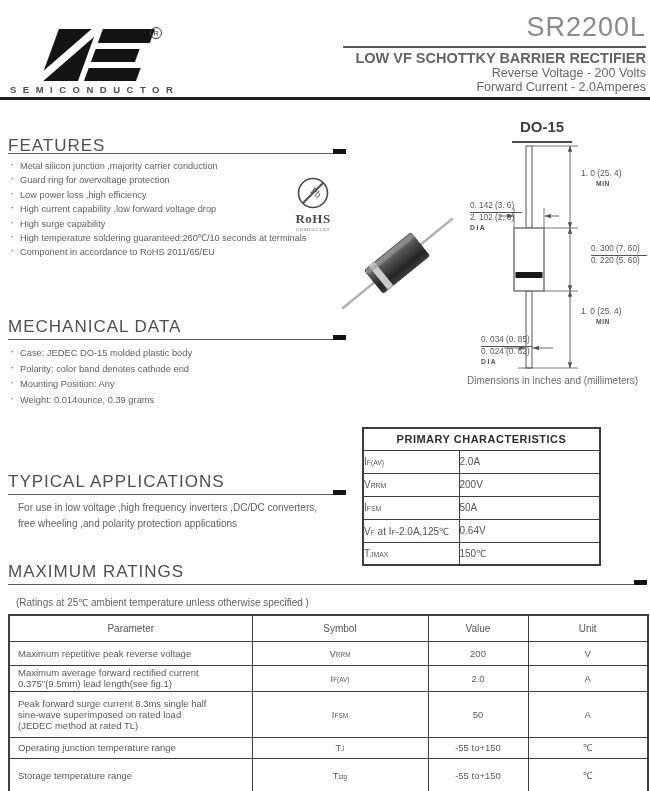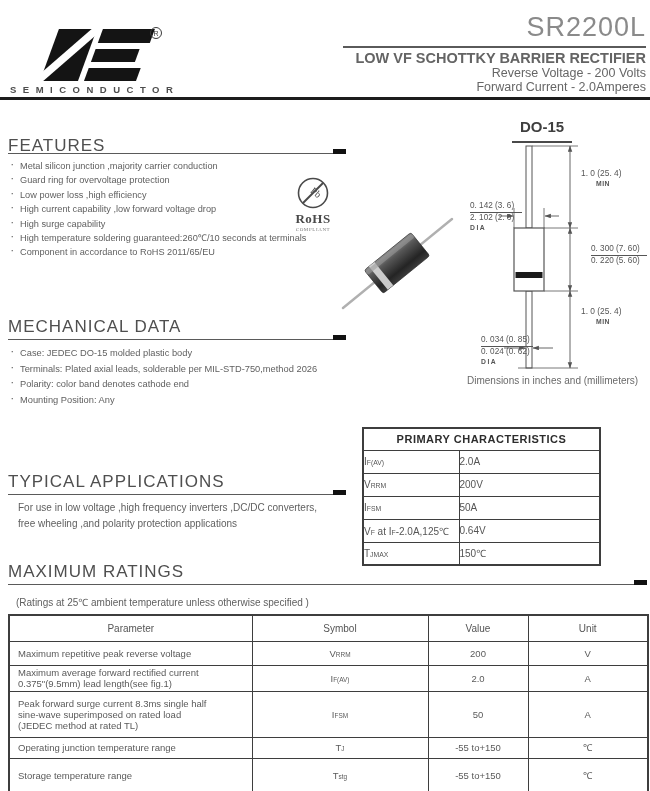--- a/index.html
+++ b/index.html
@@ -207,23 +207,23 @@
     <div class="ftop">0. 034 (0. 85)</div>
     <div>0. 024 (0. 62)</div>
     <div class="funit">DIA</div>
   </div>
   <div class="pkg-caption">Dimensions in inches and (millimeters)</div>
 
   <div class="sec-heading" style="top:317px;">MECHANICAL DATA</div>
   <div class="sec-rule" style="top:339px; width:338px;"></div>
   <div class="blist mech-list">
     <div class="bi">Case: JEDEC DO-15  molded plastic body</div>
-    <div class="bi">Terminals: Plated axial leads, solderable per MIL-STD-750,method 2026</div>
     <div class="bi">Polarity: color band denotes cathode end</div>
     <div class="bi">Mounting Position: Any</div>
+    <div class="bi">Weight: 0.014ounce, 0.39 grams</div>
   </div>
 
   <div class="sec-heading" style="top:472px;">TYPICAL  APPLICATIONS</div>
   <div class="sec-rule" style="top:494px; width:338px;"></div>
   <div class="apps-para">
     <div>For use in low voltage ,high frequency inverters ,DC/DC  converters,</div>
     <div>free wheeling ,and polarity protection applications</div>
   </div>
 
   <table class="ptable">

